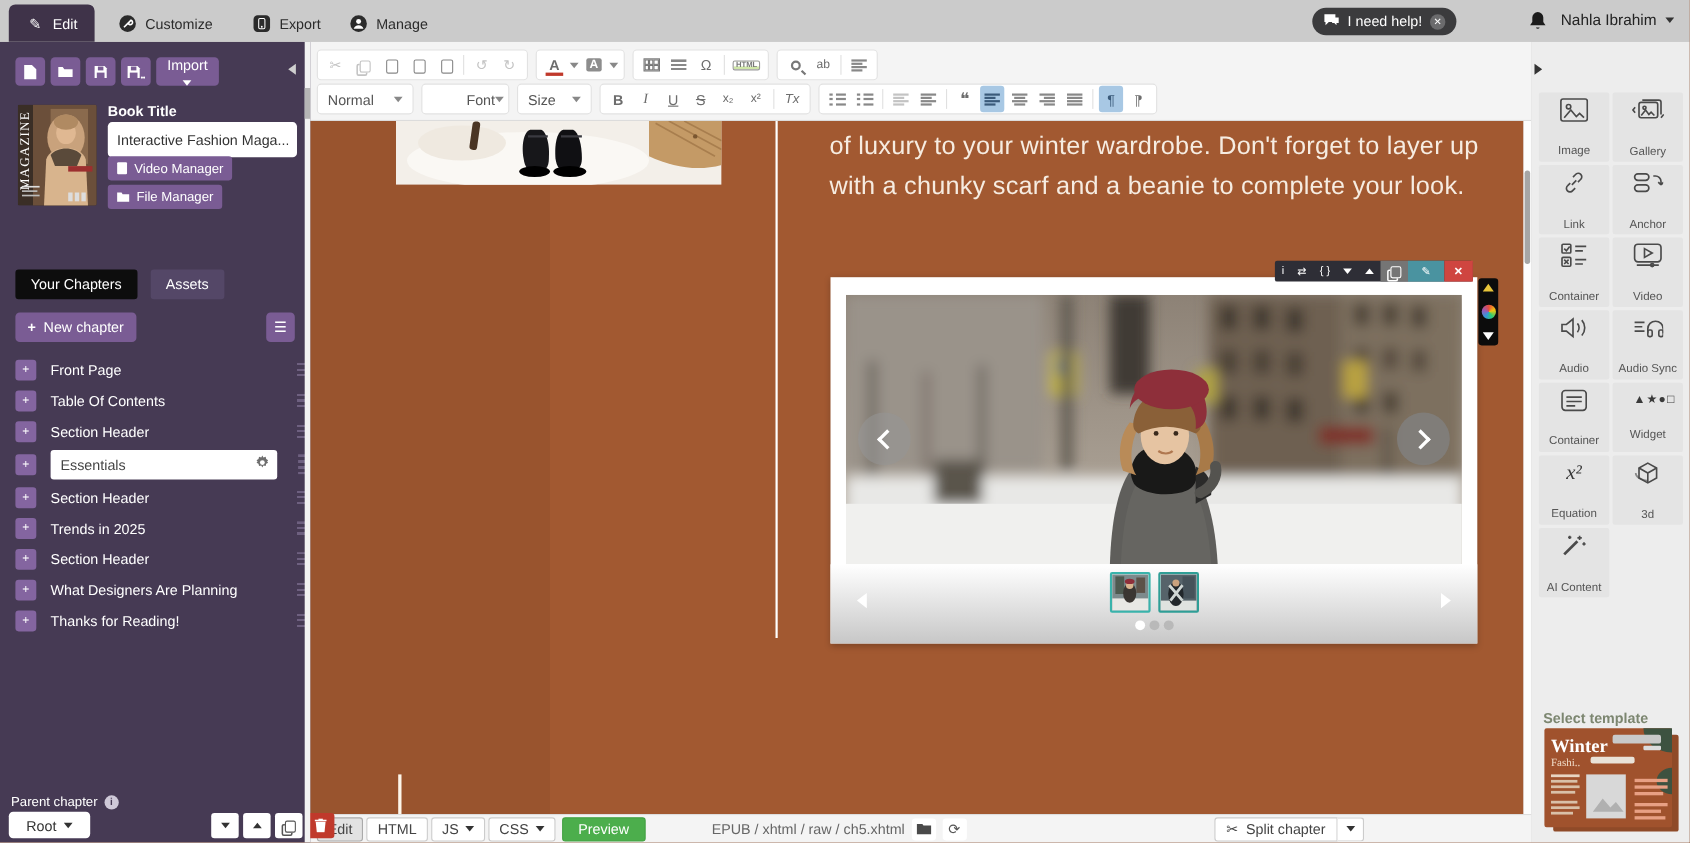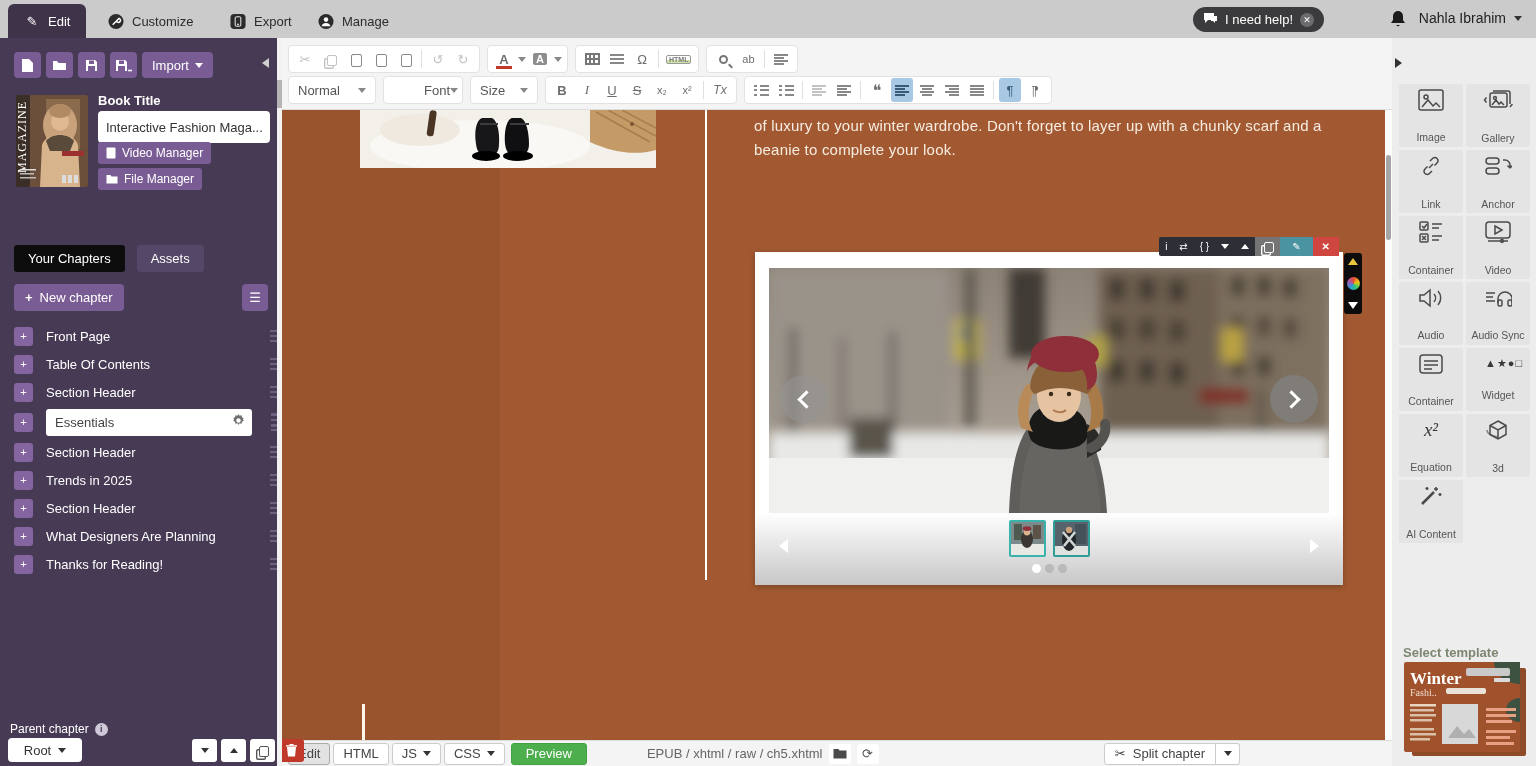--- a/index.html
+++ b/index.html
@@ -18,21 +18,21 @@
   .caret-down { width:0; height:0; border-left:4px solid transparent; border-right:4px solid transparent; border-top:5px solid #333; display:inline-block; }
   .caret-down.white { border-top-color:#fff; }
   .caret-up { width:0; height:0; border-left:4px solid transparent; border-right:4px solid transparent; border-bottom:5px solid #333; display:inline-block; }
 
   
   .sidebar { position:absolute; top:38px; left:0; width:282px; height:728px; background:#463a54; color:#fff; z-index:20; }
   .side-scroll { position:absolute; right:0; top:0; width:5px; height:100%; background:#f2f2f2; }
   .side-thumb { position:absolute; top:42px; left:0; width:5px; height:28px; background:#b5b5b5; }
   .fbar { position:absolute; top:14px; left:14px; display:flex; gap:5px; align-items:center; }
   .fbtn { width:27px; height:26px; background:#7a5c94; border-radius:4px; display:flex; align-items:center; justify-content:center; cursor:pointer; }
-  .fbtn.wide { width:auto; padding:0 10px; font-size:13px; gap:6px; }
+  .fbtn.wide { width:auto; padding:0 10px; font-size:13px; gap:6px;flex-direction:column; }
   .collapse-left { position:absolute; top:20px; left:262px; width:0; height:0; border-top:5px solid transparent; border-bottom:5px solid transparent; border-right:7px solid #cfcfcf; }
   .cover { position:absolute; top:57px; left:16px; width:72px; height:92px; border-radius:2px; overflow:hidden; }
   .bt-label { position:absolute; top:55px; left:98px; font-size:13px; font-weight:bold; }
   .bt-input { position:absolute; top:73px; left:98px; width:172px; height:26px; border:none; border-radius:4px; padding:16px 8px; font-size:13px; color:#333; font-family:"Liberation Sans",sans-serif; }
   .mgr-btn { position:absolute; left:98px; height:22px; background:#7a5c94; border:none; color:#fff; border-radius:3px; font-size:12px; display:flex; align-items:center; gap:6px; padding:0 8px; cursor:pointer; font-family:"Liberation Sans",sans-serif; }
   .side-tabs { position:absolute; top:207px; left:14px; display:flex; gap:12px; }
   .side-tab { height:27px; padding:0 14px; display:flex; align-items:center; font-size:13px; border-radius:3px; background:#544767; cursor:pointer; }
   .side-tab.active { background:#0d0d0d; }
   .newchap { position:absolute; top:246px; left:14px; height:27px; background:#7a5c94; border-radius:4px; display:flex; align-items:center; gap:7px; padding:0 11px; font-size:13px; cursor:pointer; }
   .burger { position:absolute; top:246px; left:242px; width:26px; height:27px; background:#7a5c94; border-radius:4px; display:flex; align-items:center; justify-content:center; font-size:13px; cursor:pointer; }
@@ -78,21 +78,21 @@
   .list-ic { width:15px; height:11px; display:flex; flex-direction:column; justify-content:space-between; }
   .list-ic i { height:2px; background:#888; margin-left:6px; position:relative; }
   .list-ic i::before { content:""; position:absolute; left:-6px; top:0; width:3px; height:2px; background:#888; }
   .html-ic { font-size:7px; font-weight:bold; color:#777; border:1px solid #999; padding:0px 2px; border-radius:2px; background:linear-gradient(#fff 60%, #cfe6a8 60%); }
 
   
   .content { position:absolute; top:110px; left:282px; width:1103px; height:630px; background:#a25931; overflow:hidden; }
   .content .shade { position:absolute; left:0; top:0; width:218px; height:100%; background:rgba(0,0,0,0.05); }
   .boots { position:absolute; left:78px; top:0; width:296px; height:58px; }
   .vline { position:absolute; left:423px; top:0; width:2px; height:470px; background:#fff; }
-  .para { position:absolute; left:472px; top:4px; width:600px; font-size:15px; line-height:1.58; color:#f6ece1; letter-spacing:0.2px; }
+  .para { position:absolute; left:472px; top:4px; width:600px; font-size:23px; line-height:1.58; color:#f6ece1; letter-spacing:0.2px; }
   .cursor-line { position:absolute; left:80px; top:594px; width:3px; height:37px; background:#fdf6ea; }
 
   .carousel { position:absolute; left:473px; top:142px; width:588px; height:333px; background:#fff; box-shadow:0 2px 6px rgba(0,0,0,0.25); }
   .photo { position:absolute; left:14px; top:16px; width:560px; height:245px; overflow:hidden; }
   .nav-circle { position:absolute; top:123px; width:48px; height:48px; border-radius:50%; background:rgba(150,150,150,0.55); display:flex; align-items:center; justify-content:center; cursor:pointer; z-index:3; }
   .nav-circle.l { left:25px; } .nav-circle.r { right:25px; background:rgba(130,130,130,0.75); }
   .chev { width:13px; height:13px; border-top:3px solid #fff; border-right:3px solid #fff; }
   .chev.l { transform:rotate(-135deg); margin-left:5px; } .chev.r { transform:rotate(45deg); margin-right:5px; }
   .strip { position:absolute; left:0; bottom:0; width:100%; height:72px; background:linear-gradient(#ffffff,#c7c7c7); }
   .strip-arrow { position:absolute; top:26px; width:0; height:0; border-top:7px solid transparent; border-bottom:7px solid transparent; cursor:pointer; }

